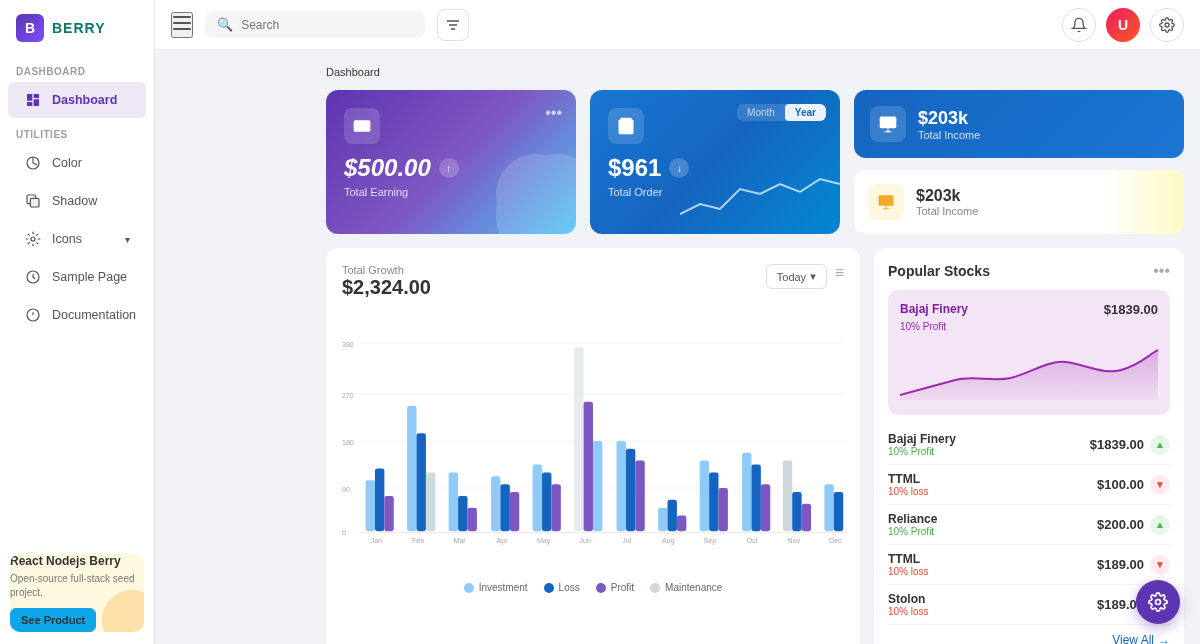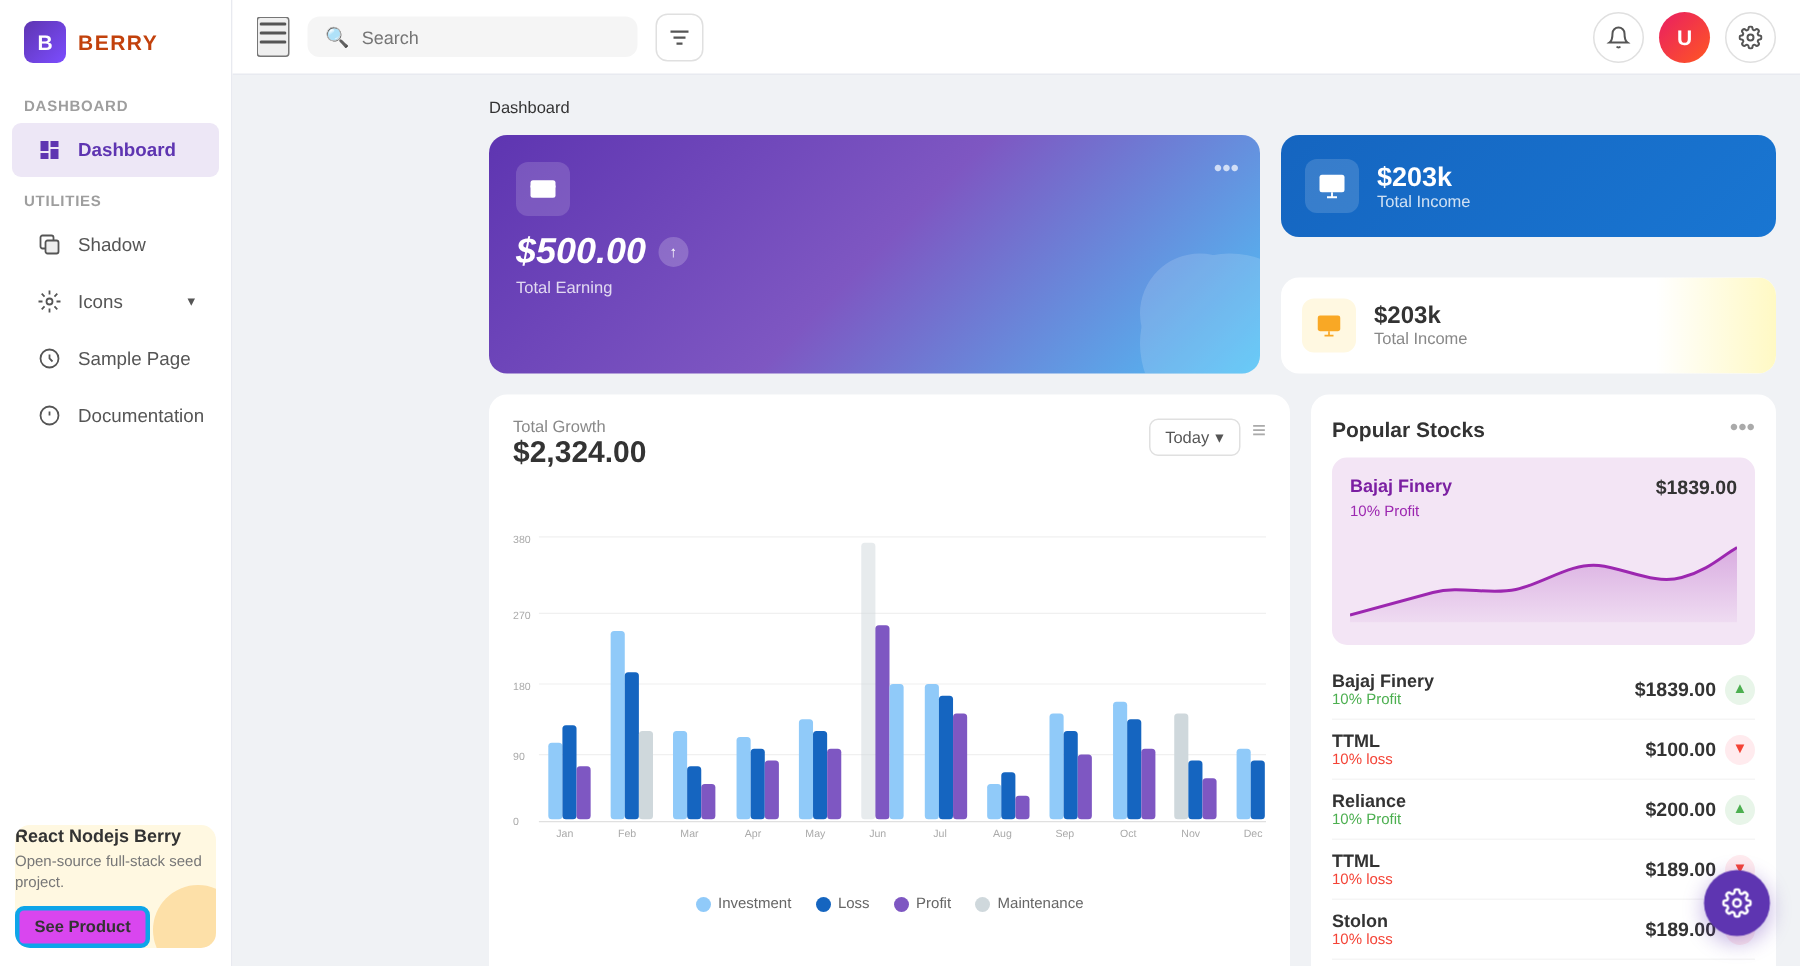--- a/index.html
+++ b/index.html
@@ -2,31 +2,31 @@
 <html><head>
   <meta charset="utf-8">
   <style>
     * { box-sizing: border-box; margin: 0; padding: 0; }
     body { font-family: 'Segoe UI', Arial, sans-serif; background: #f0f2f5; display: flex; height: 644px; overflow: hidden; font-size: 13px; }
 
     
     .sidebar { width: 155px; background: #fff; height: 644px; display: flex; flex-direction: column; padding: 0; border-right: 1px solid #e8eaf0; flex-shrink: 0; }
     .sidebar-logo { display: flex; align-items: center; gap: 8px; padding: 14px 16px; }
     .sidebar-logo-icon { width: 28px; height: 28px; background: linear-gradient(135deg, #5e35b1, #7c4dff); border-radius: 6px; display: flex; align-items: center; justify-content: center; color: white; font-size: 14px; font-weight: bold; }
-    .sidebar-logo-text { font-weight: 700; font-size: 14px; letter-spacing: 1px; color: #c2410c; }
+    .sidebar-logo-text { font-weight: 700; font-size: 14px; letter-spacing: 1px; color: #0f766e; }
     .sidebar-section-label { font-size: 10px; color: #9e9e9e; font-weight: 600; padding: 10px 16px 4px; text-transform: uppercase; letter-spacing: 0.5px; }
     .sidebar-item { display: flex; align-items: center; gap: 10px; padding: 9px 16px; cursor: pointer; border-radius: 6px; margin: 1px 8px; color: #555; font-size: 12.5px; }
     .sidebar-item.active { background: #ede7f6; color: #5e35b1; font-weight: 600; }
     .sidebar-item-icon { width: 18px; height: 18px; display: flex; align-items: center; justify-content: center; flex-shrink: 0; }
     .sidebar-item svg { width: 16px; height: 16px; }
     .sidebar-chevron { margin-left: auto; font-size: 10px; }
     .sidebar-promo { background: #fff8e1; border-radius: 10px; margin: 12px 10px; padding: 0; }
     .sidebar-promo-title { font-weight: 700; font-size: 12px; color: #333; margin-bottom: 4px; }
     .sidebar-promo-text { font-size: 10px; color: #777; margin-bottom: 8px; line-height: 1.4; }
-    .sidebar-promo-btn { background: #d946ef; border: 3px solid #0ea5e9; border-radius: 6px; padding: 5px 10px; font-size: 11px; font-weight: 600; cursor: pointer; color: #333; }
+    .sidebar-promo-btn { background: #0ea5e9; border: 1px solid #0ea5e9; border-radius: 6px; padding: 5px 10px; font-size: 11px; font-weight: 600; cursor: pointer; color: #333; }
 
     
     .topbar { position: absolute; top: 0; left: 155px; right: 0; height: 50px; background: #fff; display: flex; align-items: center; padding: 0 16px; gap: 12px; border-bottom: 1px solid #e8eaf0; z-index: 10; }
     .hamburger-btn { cursor: pointer; color: #555; font-size: 16px; }
     .search-box { display: flex; align-items: center; background: #f5f5f5; border-radius: 8px; padding: 6px 12px; gap: 8px; flex: 0 0 220px; }
     .search-box input { border: none; background: transparent; outline: none; font-size: 12px; color: #555; width: 140px; }
     .search-icon { color: #aaa; font-size: 13px; }
     .filter-btn { width: 32px; height: 32px; border-radius: 8px; border: 1px solid #e0e0e0; background: #fff; cursor: pointer; display: flex; align-items: center; justify-content: center; color: #555; }
     .topbar-spacer { flex: 1; }
     .topbar-actions { display: flex; align-items: center; gap: 10px; }
@@ -57,21 +57,21 @@
     .card-order-badge { width: 20px; height: 20px; background: rgba(255,255,255,0.2); border-radius: 50%; display: flex; align-items: center; justify-content: center; font-size: 10px; color: white; }
     .card-order-label { font-size: 11px; color: rgba(255,255,255,0.8); margin-top: 4px; }
     .card-order-chart { position: absolute; right: 0; bottom: 0; width: 160px; height: 80px; }
 
     
     .toggle-group { position: absolute; top: 14px; right: 14px; display: flex; background: rgba(255,255,255,0.15); border-radius: 6px; overflow: hidden; }
     .toggle-btn { padding: 3px 10px; font-size: 10px; cursor: pointer; color: rgba(255,255,255,0.7); }
     .toggle-btn.active { background: rgba(255,255,255,0.9); color: #1565c0; font-weight: 600; border-radius: 4px; }
 
     
-    .right-panel { width: 330px; flex-shrink: 0; display: flex; flex-direction: column; gap: 27px; }
+    .right-panel { width: 330px; flex-shrink: 0; display: flex; flex-direction: column; gap: 12px; }
     .card-income-top { background: linear-gradient(135deg, #1565c0, #1976d2); border-radius: 12px; padding: 16px; display: flex; align-items: center; gap: 12px; }
     .card-income-icon-wrap { width: 36px; height: 36px; background: rgba(255,255,255,0.15); border-radius: 8px; display: flex; align-items: center; justify-content: center; color: white; font-size: 16px; }
     .card-income-info { flex: 1; }
     .card-income-amount { font-size: 18px; font-weight: 700; color: white; }
     .card-income-label { font-size: 11px; color: rgba(255,255,255,0.8); }
 
     .card-income-bottom { background: #fff; border-radius: 12px; padding: 14px; display: flex; align-items: center; gap: 12px; position: relative; overflow: hidden; }
     .card-income-b-icon { width: 36px; height: 36px; background: #fff8e1; border-radius: 8px; display: flex; align-items: center; justify-content: center; color: #f9a825; font-size: 16px; flex-shrink: 0; }
     .card-income-b-amount { font-size: 16px; font-weight: 700; color: #333; }
     .card-income-b-label { font-size: 11px; color: #888; }
@@ -146,20 +146,29 @@
       <svg viewBox="0 0 24 24" fill="currentColor">
           <path d="M3 13h8V3H3v10zm0 8h8v-6H3v6zm10 0h8V11h-8v10zm0-18v6h8V3h-8z"></path>
         </svg>
     </div>
     <span>Dashboard</span>
   </div>
 
   <div class="sidebar-section-label">Utilities</div>
 
 
+  <div class="sidebar-item">
+    <div class="sidebar-item-icon">
+      <svg viewBox="0 0 24 24" fill="none" stroke="currentColor" stroke-width="1.8">
+          <circle cx="12" cy="12" r="9"></circle>
+          <path d="M12 3v9l6 3"></path>
+        </svg>
+    </div>
+    <span>Color</span>
+  </div>
 
   <div class="sidebar-item">
     <div class="sidebar-item-icon">
       <svg viewBox="0 0 24 24" fill="none" stroke="currentColor" stroke-width="1.8">
           <rect x="3" y="3" width="13" height="13" rx="2"></rect>
           <rect x="8" y="8" width="13" height="13" rx="2" fill="#eee"></rect>
         </svg>
     </div>
     <span>Shadow</span>
   </div>
@@ -262,20 +271,42 @@
         <div class="card-earning-badge">↑</div>
       </div>
       <div class="card-earning-label">Total Earning</div>
 
       <svg style="position:absolute;right:0;bottom:0;opacity:0.15;" width="120" height="100" viewBox="0 0 120 100">
         <circle cx="100" cy="80" r="60" fill="white"></circle>
         <circle cx="80" cy="60" r="40" fill="white"></circle>
       </svg>
     </div>
 
+    <div class="card-order">
+      <div class="toggle-group">
+        <div class="toggle-btn">Month</div>
+        <div class="toggle-btn active">Year</div>
+      </div>
+      <div class="card-order-icon">
+        <svg width="20" height="20" viewBox="0 0 24 24" fill="white">
+            <path d="M6 2L3 6v14a2 2 0 0 0 2 2h14a2 2 0 0 0 2-2V6l-3-4z"></path>
+            <line x1="3" y1="6" x2="21" y2="6" stroke="white" stroke-width="1.5" fill="none"></line>
+            <path d="M16 10a4 4 0 0 1-8 0" stroke="white" stroke-width="1.5" fill="none"></path>
+          </svg>
+      </div>
+      <div class="card-order-amount">
+        <span>$961</span>
+        <div class="card-order-badge">↓</div>
+      </div>
+      <div class="card-order-label">Total Order</div>
+
+      <svg class="card-order-chart" viewBox="0 0 160 80" preserveAspectRatio="none">
+        <polyline points="0,60 20,50 40,55 60,35 80,40 100,30 120,38 140,25 160,30" fill="none" stroke="rgba(255,255,255,0.7)" stroke-width="2"></polyline>
+      </svg>
+    </div>
 
     <div class="right-panel">
       <div class="card-income-top">
         <div class="card-income-icon-wrap">
           <svg width="20" height="20" viewBox="0 0 24 24" fill="white">
               <rect x="2" y="3" width="20" height="14" rx="2"></rect>
               <path d="M8 21h8M12 17v4" stroke="white" stroke-width="1.5" fill="none"></path>
             </svg>
         </div>
         <div class="card-income-info">

